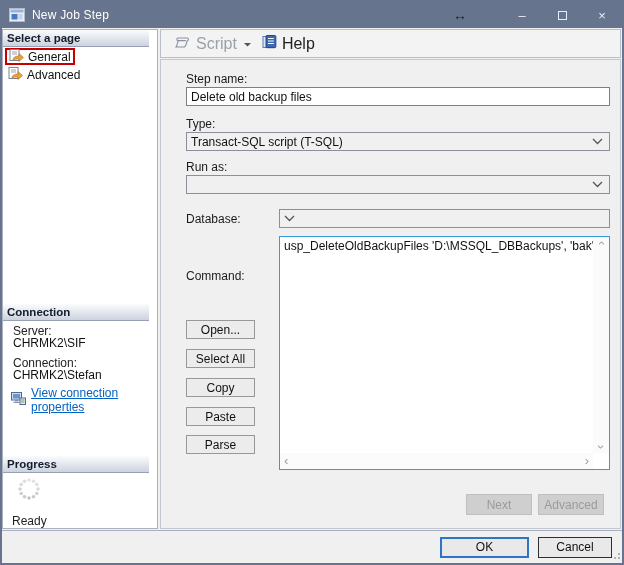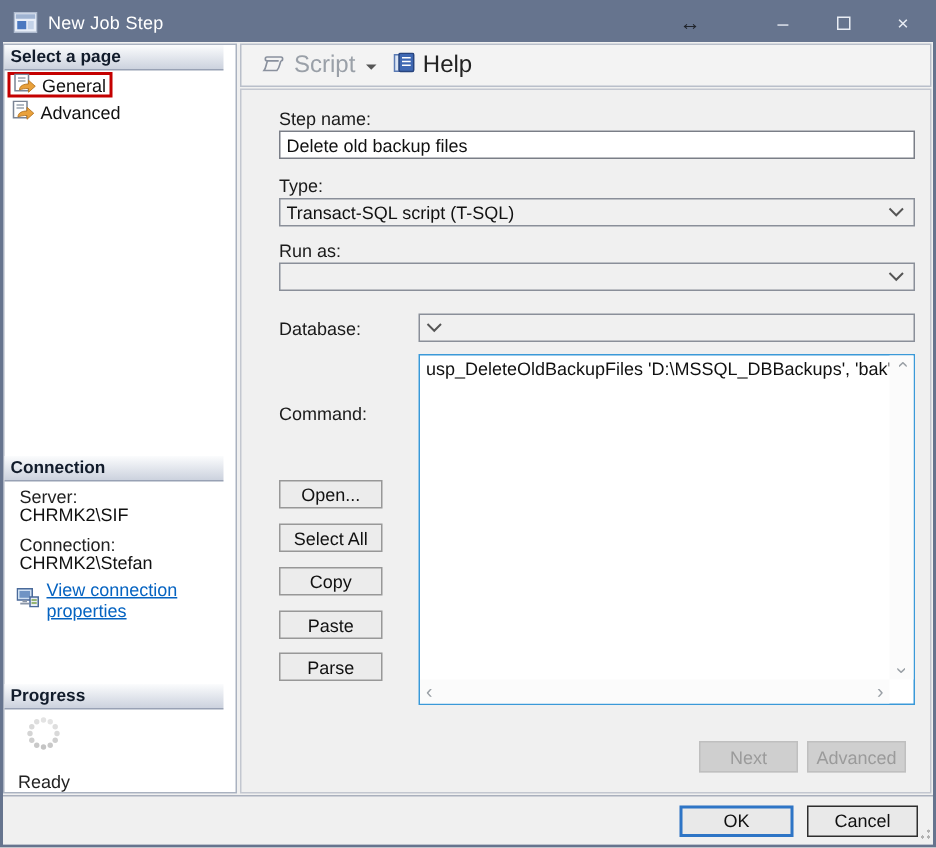--- a/index.html
+++ b/index.html
@@ -107,21 +107,21 @@
     display:flex; align-items:center; justify-content:center; cursor:default;
   }
 
   
   .footer{
     position:absolute; left:0; right:0; bottom:0; height:33px;
     background:#f0f0f0; border-top:1px solid #aab0bd;
     display:flex; justify-content:flex-end; align-items:center; gap:9px; padding-right:10px;
   }
   .ok-btn{
-    width:76px; height:21px; background:#e9e9e9; border:2px solid #2e75c6;
+    width:89px; height:21px; background:#e9e9e9; border:2px solid #2e75c6;
     font:12px "Liberation Sans",sans-serif; color:#111; cursor:default;
     display:flex; align-items:center; justify-content:center;
   }
   .cancel-btn{
     width:74px; height:21px; background:#e9e9e9; border:1px solid #2f2f2f;
     font:12px "Liberation Sans",sans-serif; color:#111; cursor:default;
     display:flex; align-items:center; justify-content:center;
   }
   .grip{ position:absolute; right:2px; bottom:2px; width:8px; height:8px; opacity:.6;
          background:

